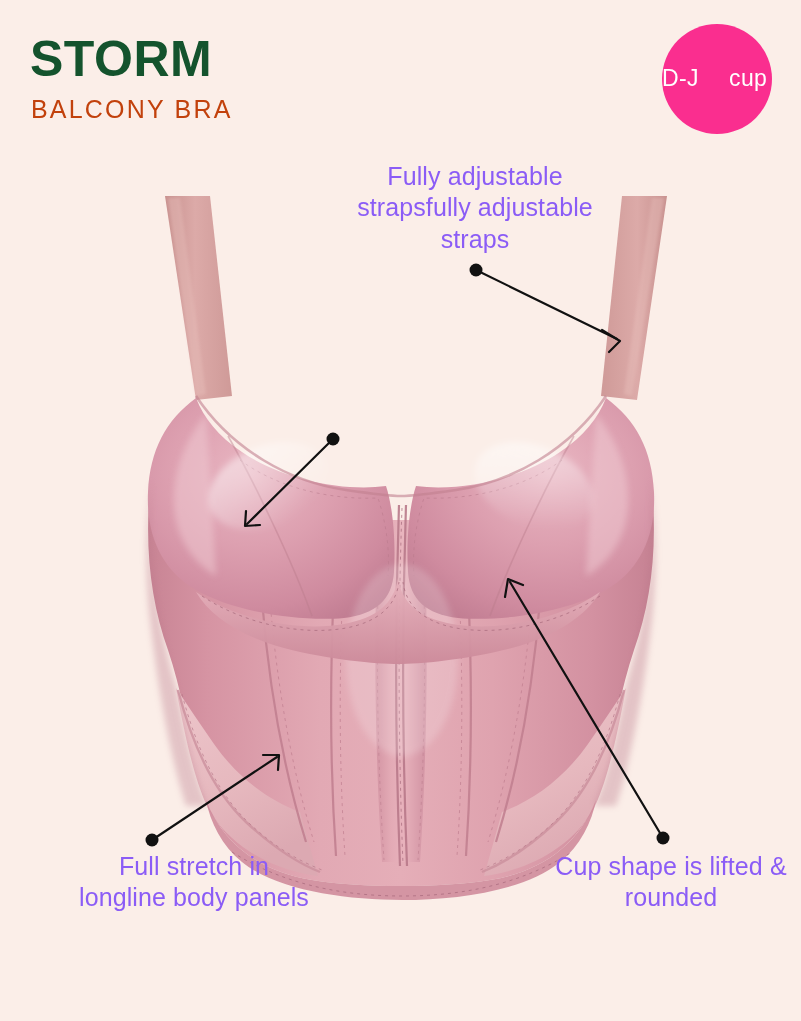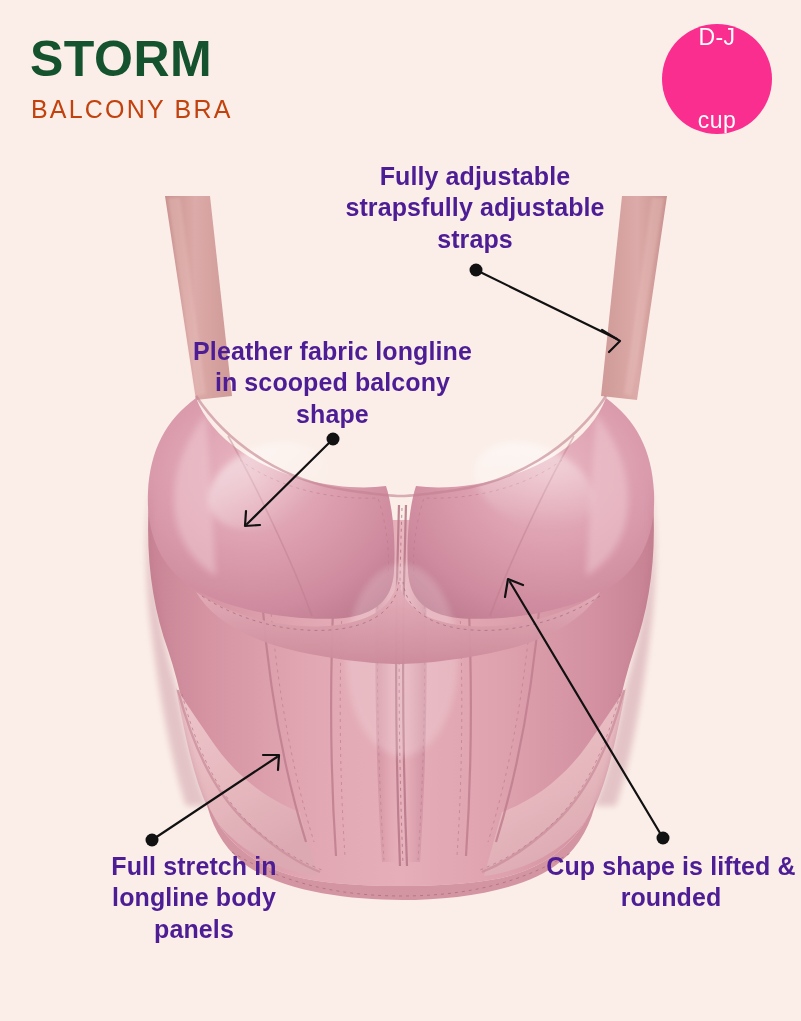--- a/index.html
+++ b/index.html
@@ -45,39 +45,39 @@
   
   .cup-badge {
     position: absolute;
     left: 662px;
     top: 24px;
     width: 110px;
     height: 110px;
     border-radius: 50%;
     background: #fa2e8f;
     display: flex;
-    flex-direction: column;
+    flex-direction: row;
     align-items: center;
-    justify-content: space-between;
+    justify-content: flex-start;
     color: #ffffff;
     line-height: 1.18;
     gap: 30px;
   }
   .cup-badge .badge-line {
     font-size: 23px;
     font-weight: 400;
     letter-spacing: 0.4px;
   }
 
   
   .callout {
     position: absolute;
-    color: #4c1d95;
+    color: #8b5cf6;
     font-size: 25px;
-    font-weight: 700;
+    font-weight: 400;
     line-height: 1.25;
     text-align: center;
     letter-spacing: 0.1px;
   }
   .callout-straps    { left: 330px; top: 161px; width: 290px; }
   .callout-pleather  { left: 190px; top: 336px; width: 285px; }
   .callout-stretch   { left: 42px;  top: 851px; width: 240px; margin-left: 32px; }
   .callout-cupshape  { left: 546px; top: 851px; width: 250px; }
 
   
@@ -327,19 +327,18 @@
   <h1 class="brand-title">STORM</h1>
   <h2 class="brand-subtitle">BALCONY BRA</h2>
 
   <div class="cup-badge">
     <span class="badge-line">D-J</span>
     <span class="badge-line">cup</span>
   </div>
 
   <div class="callout callout-straps">Fully adjustable strapsfully adjustable straps</div>
 
-  <div class="callout callout-pleather">Pleather fabric longline in scooped balcony shape</div>
 
   <div class="callout callout-stretch">Full stretch in longline body panels</div>
 
   <div class="callout callout-cupshape">Cup shape is lifted &amp; rounded</div>
 
 </div>
 
 </body></html>

